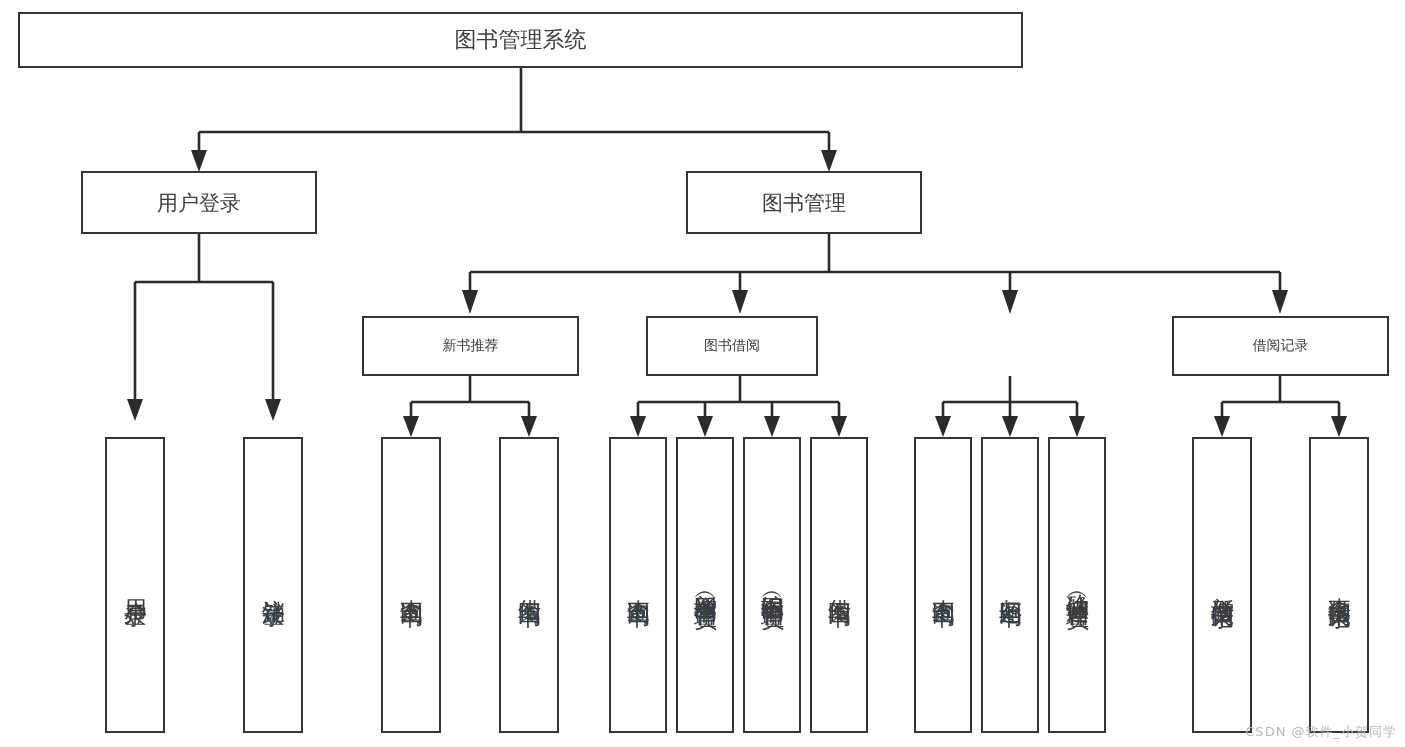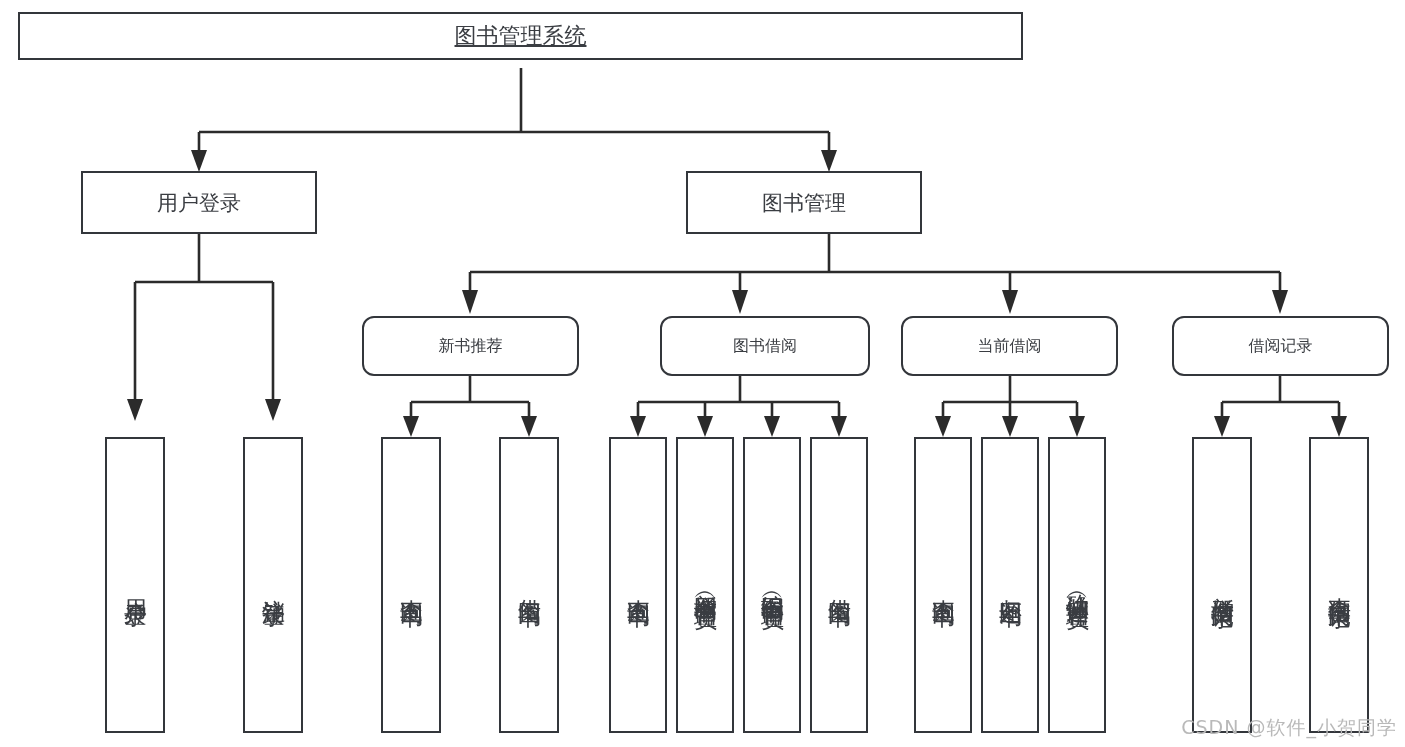--- a/index.html
+++ b/index.html
@@ -17,21 +17,21 @@
     box-sizing:border-box;
     background:#ffffff;
     border:2px solid #33363b;
     display:flex;
     align-items:center;
     justify-content:center;
     color:#3a3d42;
   }
   .node.root{font-size:22px;}
   .node.lvl2{font-size:21px;}
-  .node.lvl3{font-size:16px;border-radius:12px;}
+  .node.lvl3{font-size:14px;}
 
   
   .node.leaf{
     font-size:23px;
     writing-mode:vertical-rl;
     text-orientation:upright;
     line-height:1.04;
     letter-spacing:2px;
     align-items:center;
     justify-content:center;
@@ -43,21 +43,21 @@
     white-space:normal;
     display:block;
     text-align:center;
   }
   .node .txt{display:block;}
 
   .watermark{
     position:absolute;
     right:8px;
     bottom:6px;
-    font-size:19px;
+    font-size:13px;
     color:#b9b9b9;
     letter-spacing:1px;
     white-space:nowrap;
     user-select:none;
   }
 </style>
 </head>
 <body>
 
 <div id="canvas">
@@ -134,39 +134,36 @@
 
       <polygon points="935,416 951,416 943,437"></polygon>
       <polygon points="1002,416 1018,416 1010,437"></polygon>
       <polygon points="1069,416 1085,416 1077,437"></polygon>
 
       <polygon points="1214,416 1230,416 1222,437"></polygon>
       <polygon points="1331,416 1347,416 1339,437"></polygon>
     </g>
   </svg>
 
-  <div class="node root" style="left:18px;top:12px;width:1005px;height:48px;text-decoration:underline;">
+  <div class="node root" style="left:18px;top:12px;width:1005px;height:56px;">
     <span class="txt">图书管理系统</span>
   </div>
 
   <div class="node lvl2" style="left:81px;top:171px;width:236px;height:63px;">
     <span class="txt">用户登录</span>
   </div>
   <div class="node lvl2" style="left:686px;top:171px;width:236px;height:63px;">
     <span class="txt">图书管理</span>
   </div>
 
   <div class="node lvl3" style="left:362px;top:316px;width:217px;height:60px;">
     <span class="txt">新书推荐</span>
   </div>
-  <div class="node lvl3" style="left:660px;top:316px;width:210px;height:60px;">
+  <div class="node lvl3" style="left:646px;top:316px;width:172px;height:60px;">
     <span class="txt">图书借阅</span>
-  </div>
-  <div class="node lvl3" style="left:901px;top:316px;width:217px;height:60px;">
-    <span class="txt">当前借阅</span>
   </div>
   <div class="node lvl3" style="left:1172px;top:316px;width:217px;height:60px;text-align:center;">
     <span class="txt">借阅记录</span>
   </div>
 
   <div class="node leaf" style="left:105px;top:437px;width:60px;height:296px;">
     <span class="txt">用户登录</span>
   </div>
   <div class="node leaf" style="left:243px;top:437px;width:60px;height:296px;">
     <span class="txt">注销登录</span>

